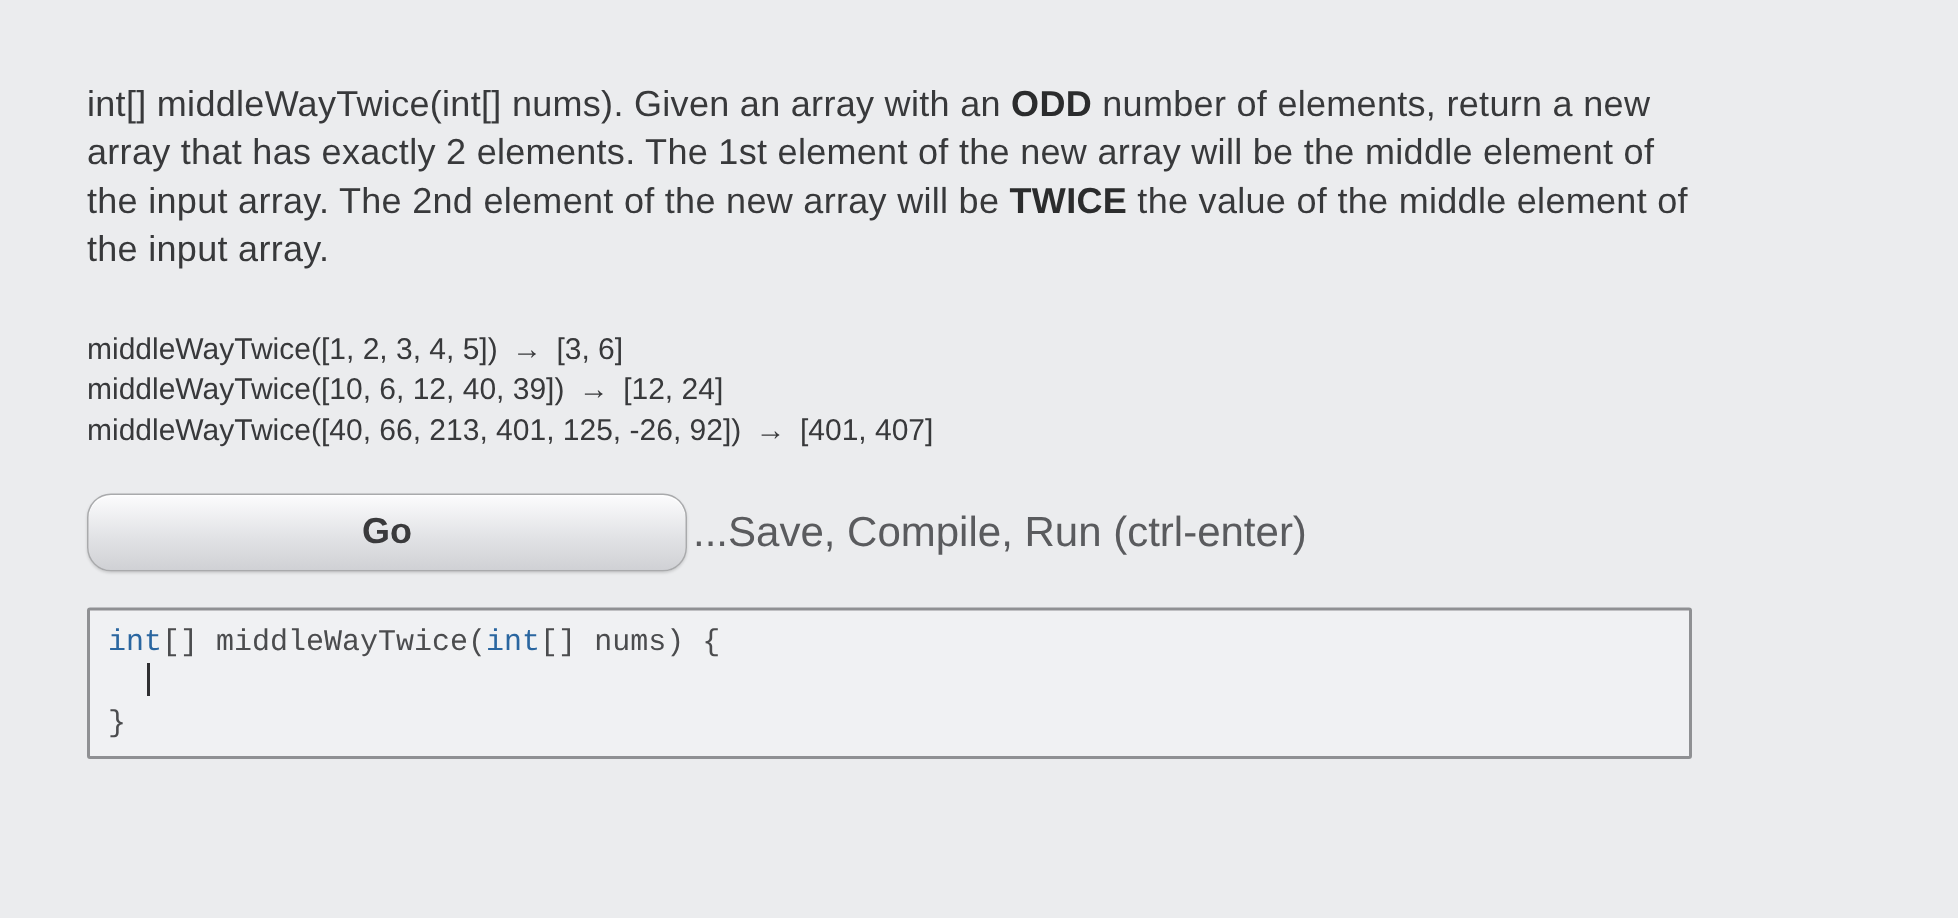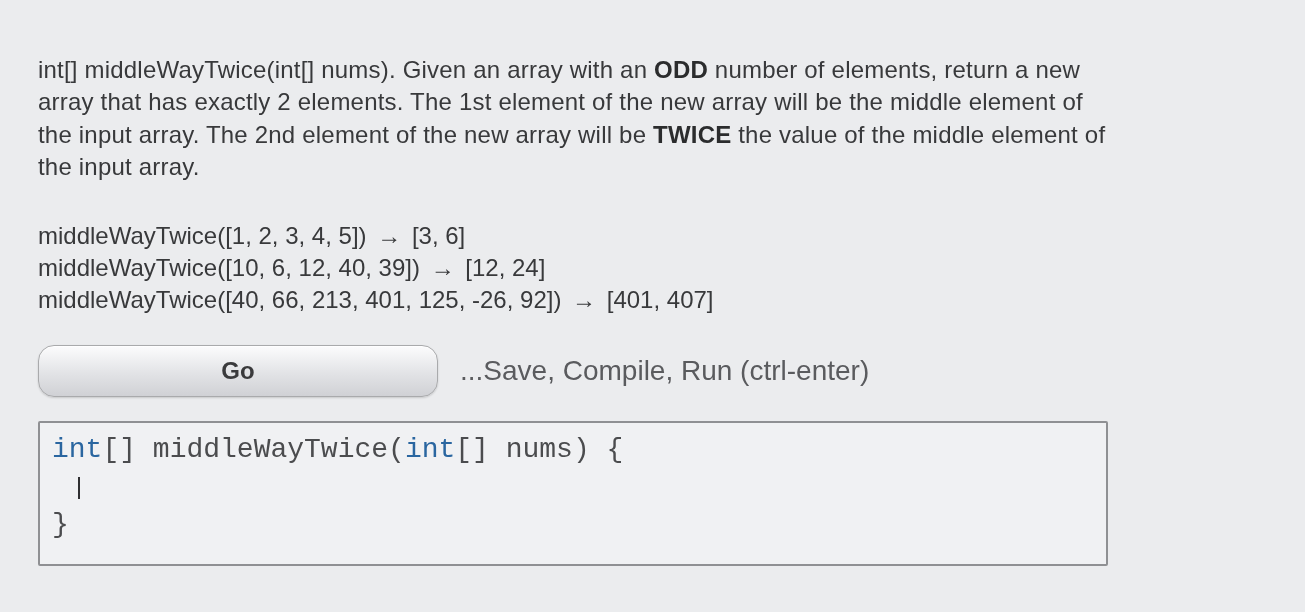--- a/index.html
+++ b/index.html
@@ -9,41 +9,42 @@
     height: 612px;
     background: #ebecee;
     font-family: Verdana, Geneva, sans-serif;
     color: #323234;
     overflow: hidden;
   }
   .page {
     padding: 54px 38px 0 38px;
     box-sizing: border-box;
     width: 1146px;
+    margin-left: 20px;
   }
   .problem {
     font-size: 24px;
     line-height: 1.35;
     letter-spacing: 0.2px;
     color: #38393b;
   }
   .problem b { font-weight: 700; color: #2b2c2d;}
   .examples {
     margin-top: 36px;
-    font-size: 24px;
+    font-size: 20px;
     line-height: 1.35;
     color: #38393b;
   }
   .ex-row { white-space: nowrap; }
   .arrow { display:inline-block; padding: 0 4px;}
   .go-row {
     margin-top: 28px;
     display: flex;
     align-items: center;
-    gap: 22px;
+    gap: 4px;
   }
   .go-btn {
     width: 400px;
     height: 52px;
     border-radius: 16px;
     border: 1px solid #a9aaac;
     background: linear-gradient(#fcfcfd, #e2e3e6 55%, #d0d1d5);
     box-shadow: 0 1px 2px rgba(0,0,0,0.15), inset 0 1px 0 rgba(255,255,255,0.8);
     font-family: Verdana, Geneva, sans-serif;
     font-size: 24px;
@@ -54,23 +55,23 @@
   }
   .hint {
     font-size: 28px;
     color: #5a5b5e;
   }
   .editor {
     margin-top: 24px;
     border: 2px solid #8f9093;
     border-radius: 2px;
     background: #f0f1f3;
-    padding: 8px 12px 20px 12px;
+    padding: 8px 12px 8px 12px;
     font-family: "Courier New", Courier, monospace;
-    font-size: 28px;
+    font-size: 20px;
     line-height: 1.35;
     color: #4b4c4e;
     min-height: 90px;
     box-sizing: border-box;
   }
   .kw { color: #2a66a0; }
   .caret {
     display:inline-block;
     width: 2px;
     height: 22px;

